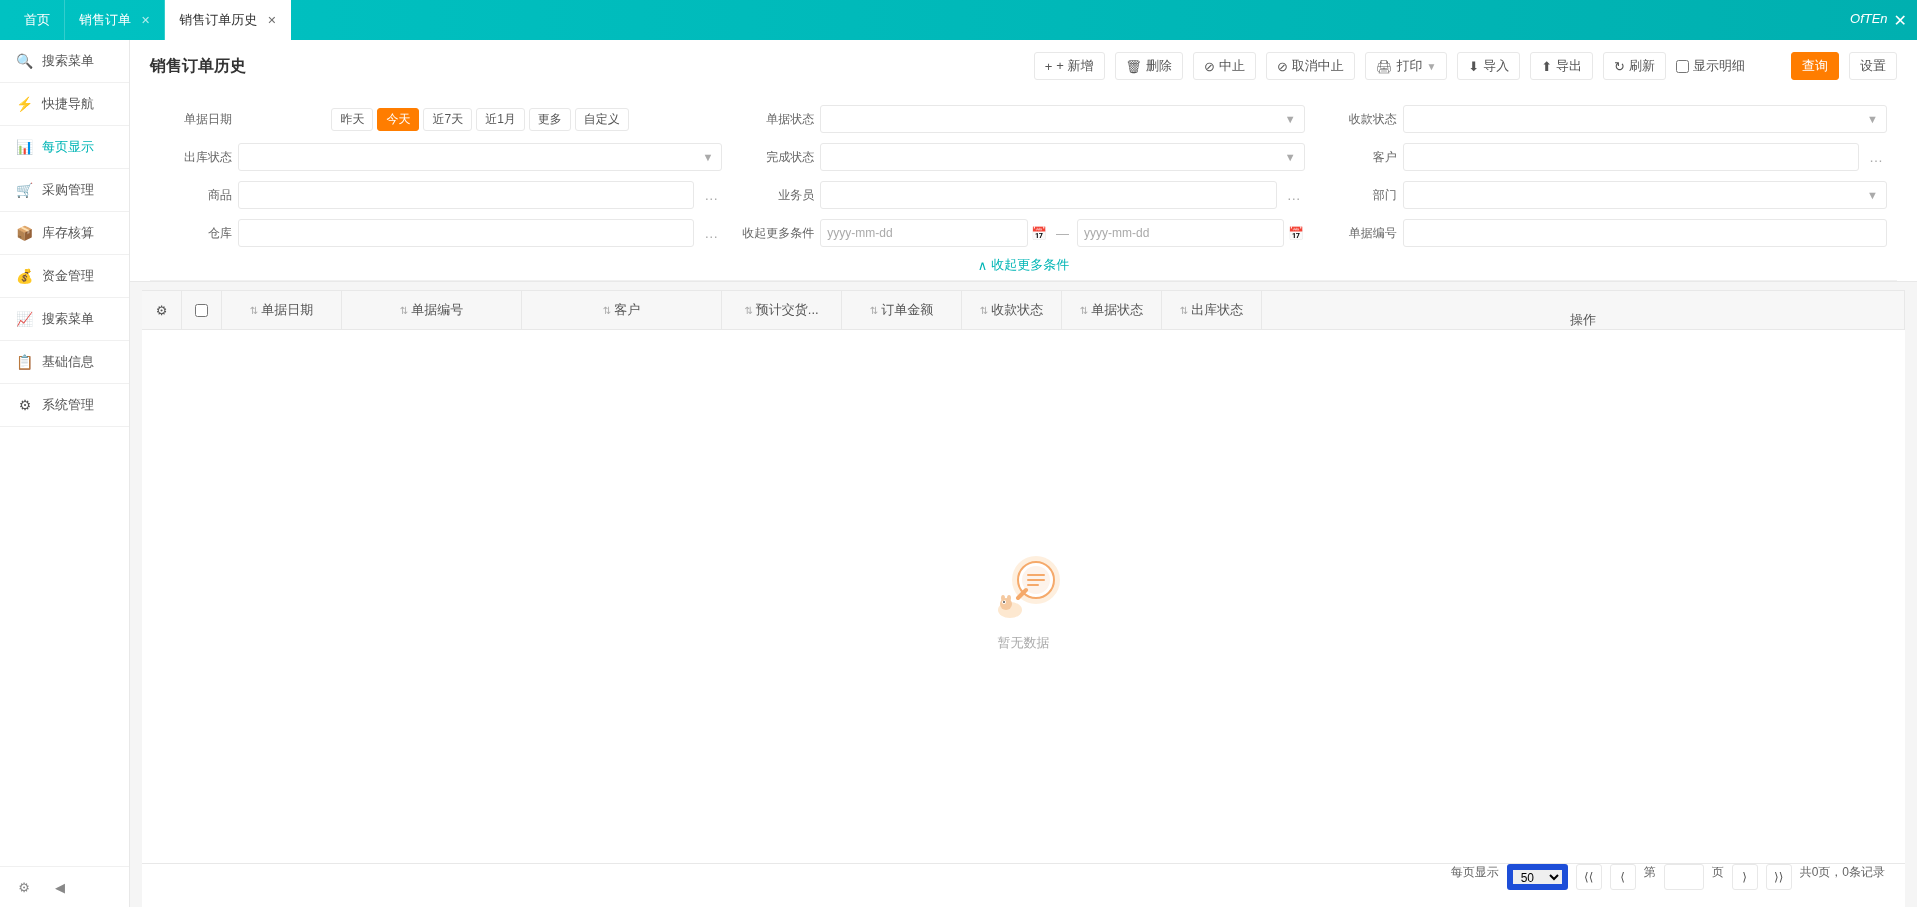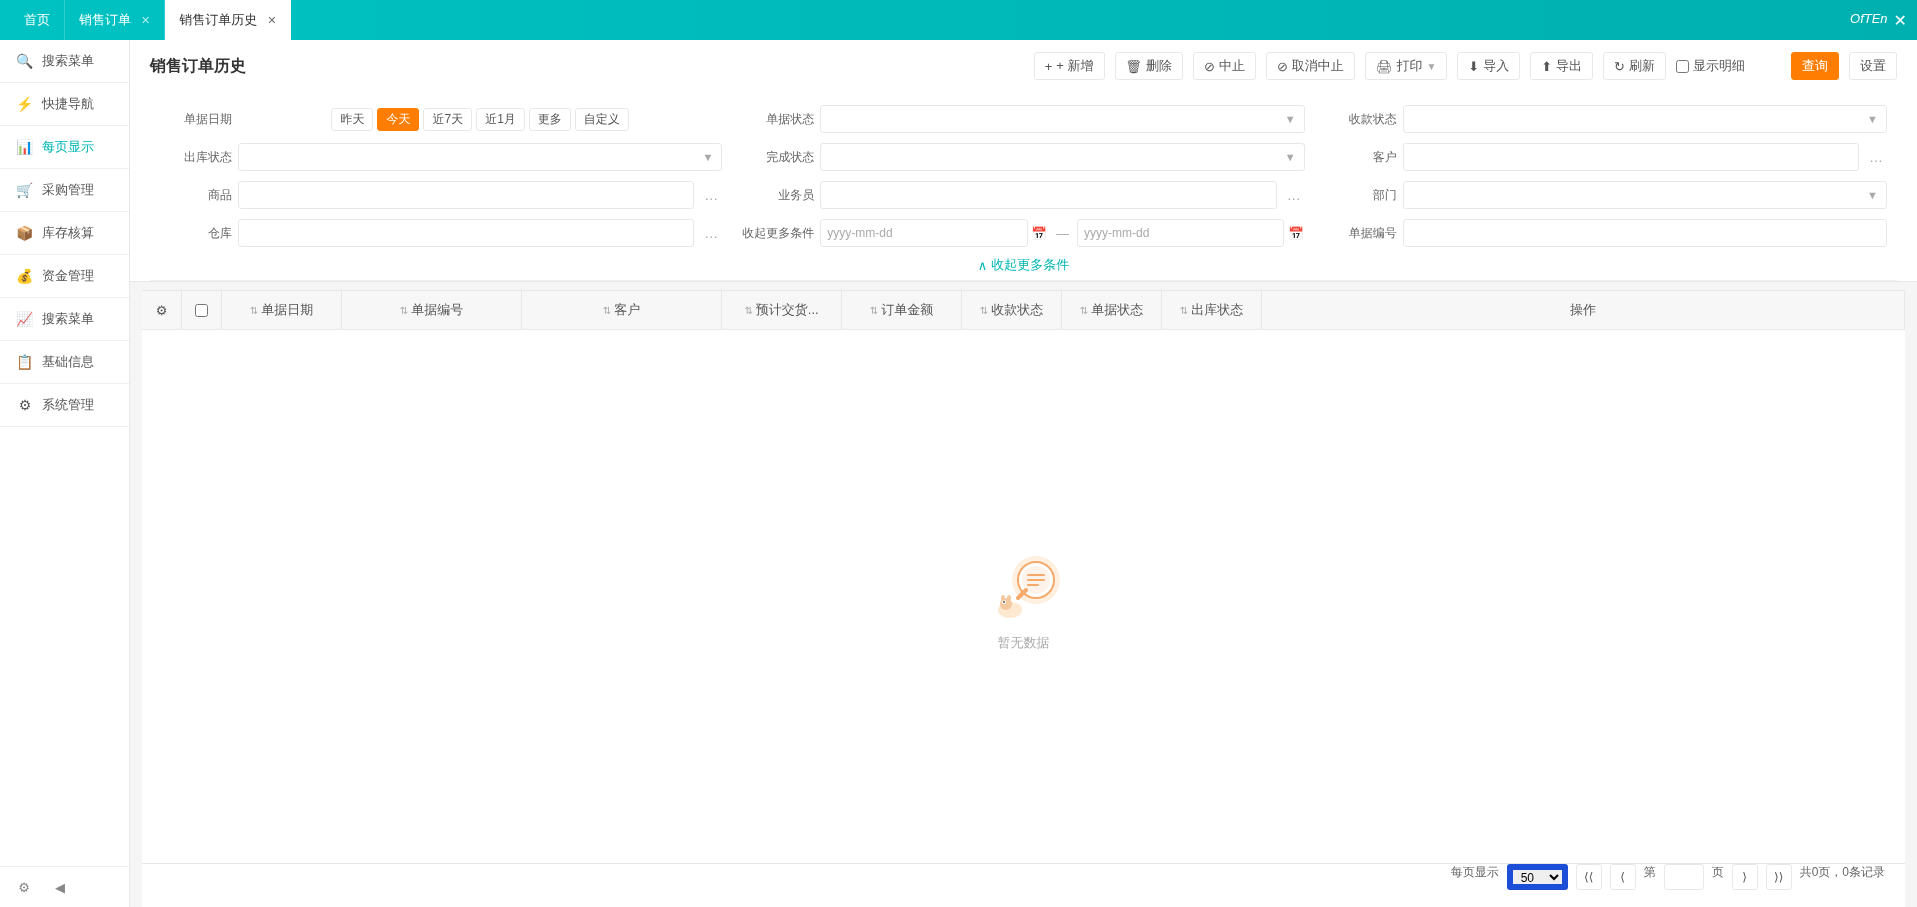--- a/index.html
+++ b/index.html
@@ -245,21 +245,21 @@
       align-items: center;
       justify-content: center;
       padding: 0 8px;
       color: #555;
       font-size: 12px;
       border-right: 1px solid #e8e8e8;
       height: 38px;
       gap: 3px;
       flex-shrink: 0;
     }
-    .th-cell.flex1 { flex: 1; }
+    .th-cell.flex1 { flex: 1; align-items: flex-end; }
     .th-sort { color: #aaa; font-size: 10px; cursor: pointer; }
     .settings-th {
       width: 40px;
       justify-content: center;
     }
     .checkbox-th { width: 40px; justify-content: center; }
 
     
     .empty-state {
       flex: 1;

